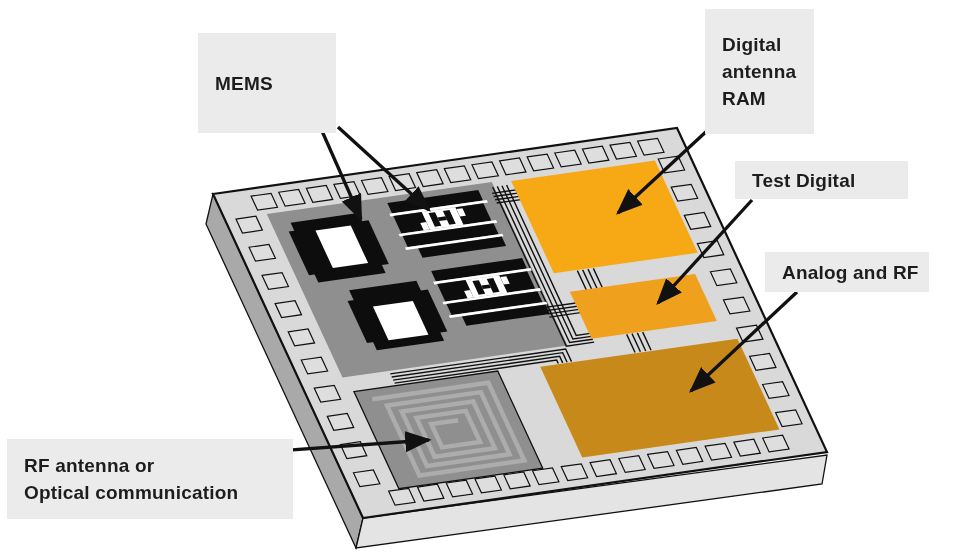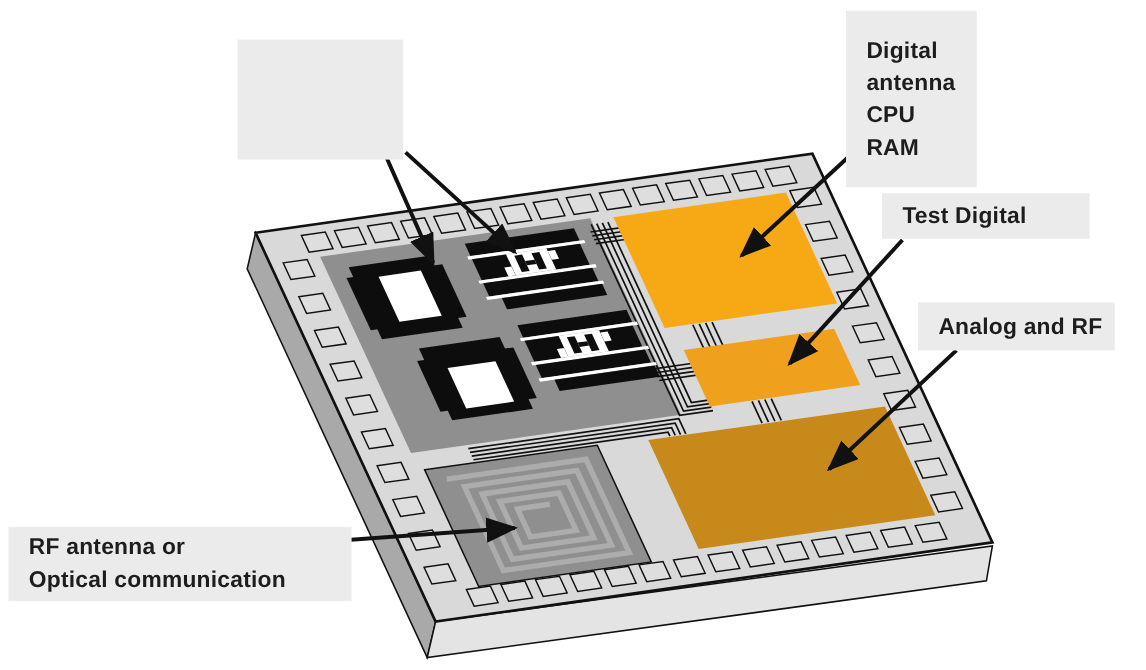--- a/index.html
+++ b/index.html
@@ -160,35 +160,35 @@
       <line class="arrowline" x1="322" y1="131" x2="361" y2="219" marker-end="url(#ah)"></line>
       <line class="arrowline" x1="338" y1="127" x2="429" y2="210" marker-end="url(#ah)"></line>
       <line class="arrowline" x1="709" y1="129" x2="618" y2="213" marker-end="url(#ah)"></line>
       <line class="arrowline" x1="752" y1="200" x2="658" y2="303" marker-end="url(#ah)"></line>
       <line class="arrowline" x1="797" y1="292" x2="691" y2="391" marker-end="url(#ah)"></line>
       <line class="arrowline" x1="207" y1="456" x2="429" y2="440" marker-end="url(#ah)"></line>
     </g>
   </svg>
 
   <div class="callout" style="left:198px;top:33px;width:138px;height:100px">
+    <div>MEMS</div>
   </div>
 
-  <div class="callout" style="left:705px;top:9px;width:109px;height:147px">
+  <div class="callout" style="left:705px;top:9px;width:109px;height:125px">
     <div>Digital</div>
     <div>antenna</div>
-    <div>CPU</div>
     <div>RAM</div>
   </div>
 
   <div class="callout" style="left:735px;top:161px;width:173px;height:38px">
     <div>Test Digital</div>
   </div>
 
   <div class="callout" style="left:765px;top:252px;width:164px;height:40px">
     <div>Analog and RF</div>
   </div>
 
-  <div class="callout" style="left:7px;top:439px;width:286px;height:62px">
+  <div class="callout" style="left:7px;top:439px;width:286px;height:80px">
     <div>RF antenna or</div>
     <div>Optical communication</div>
   </div>
 
 </div>
 
 </body></html>

